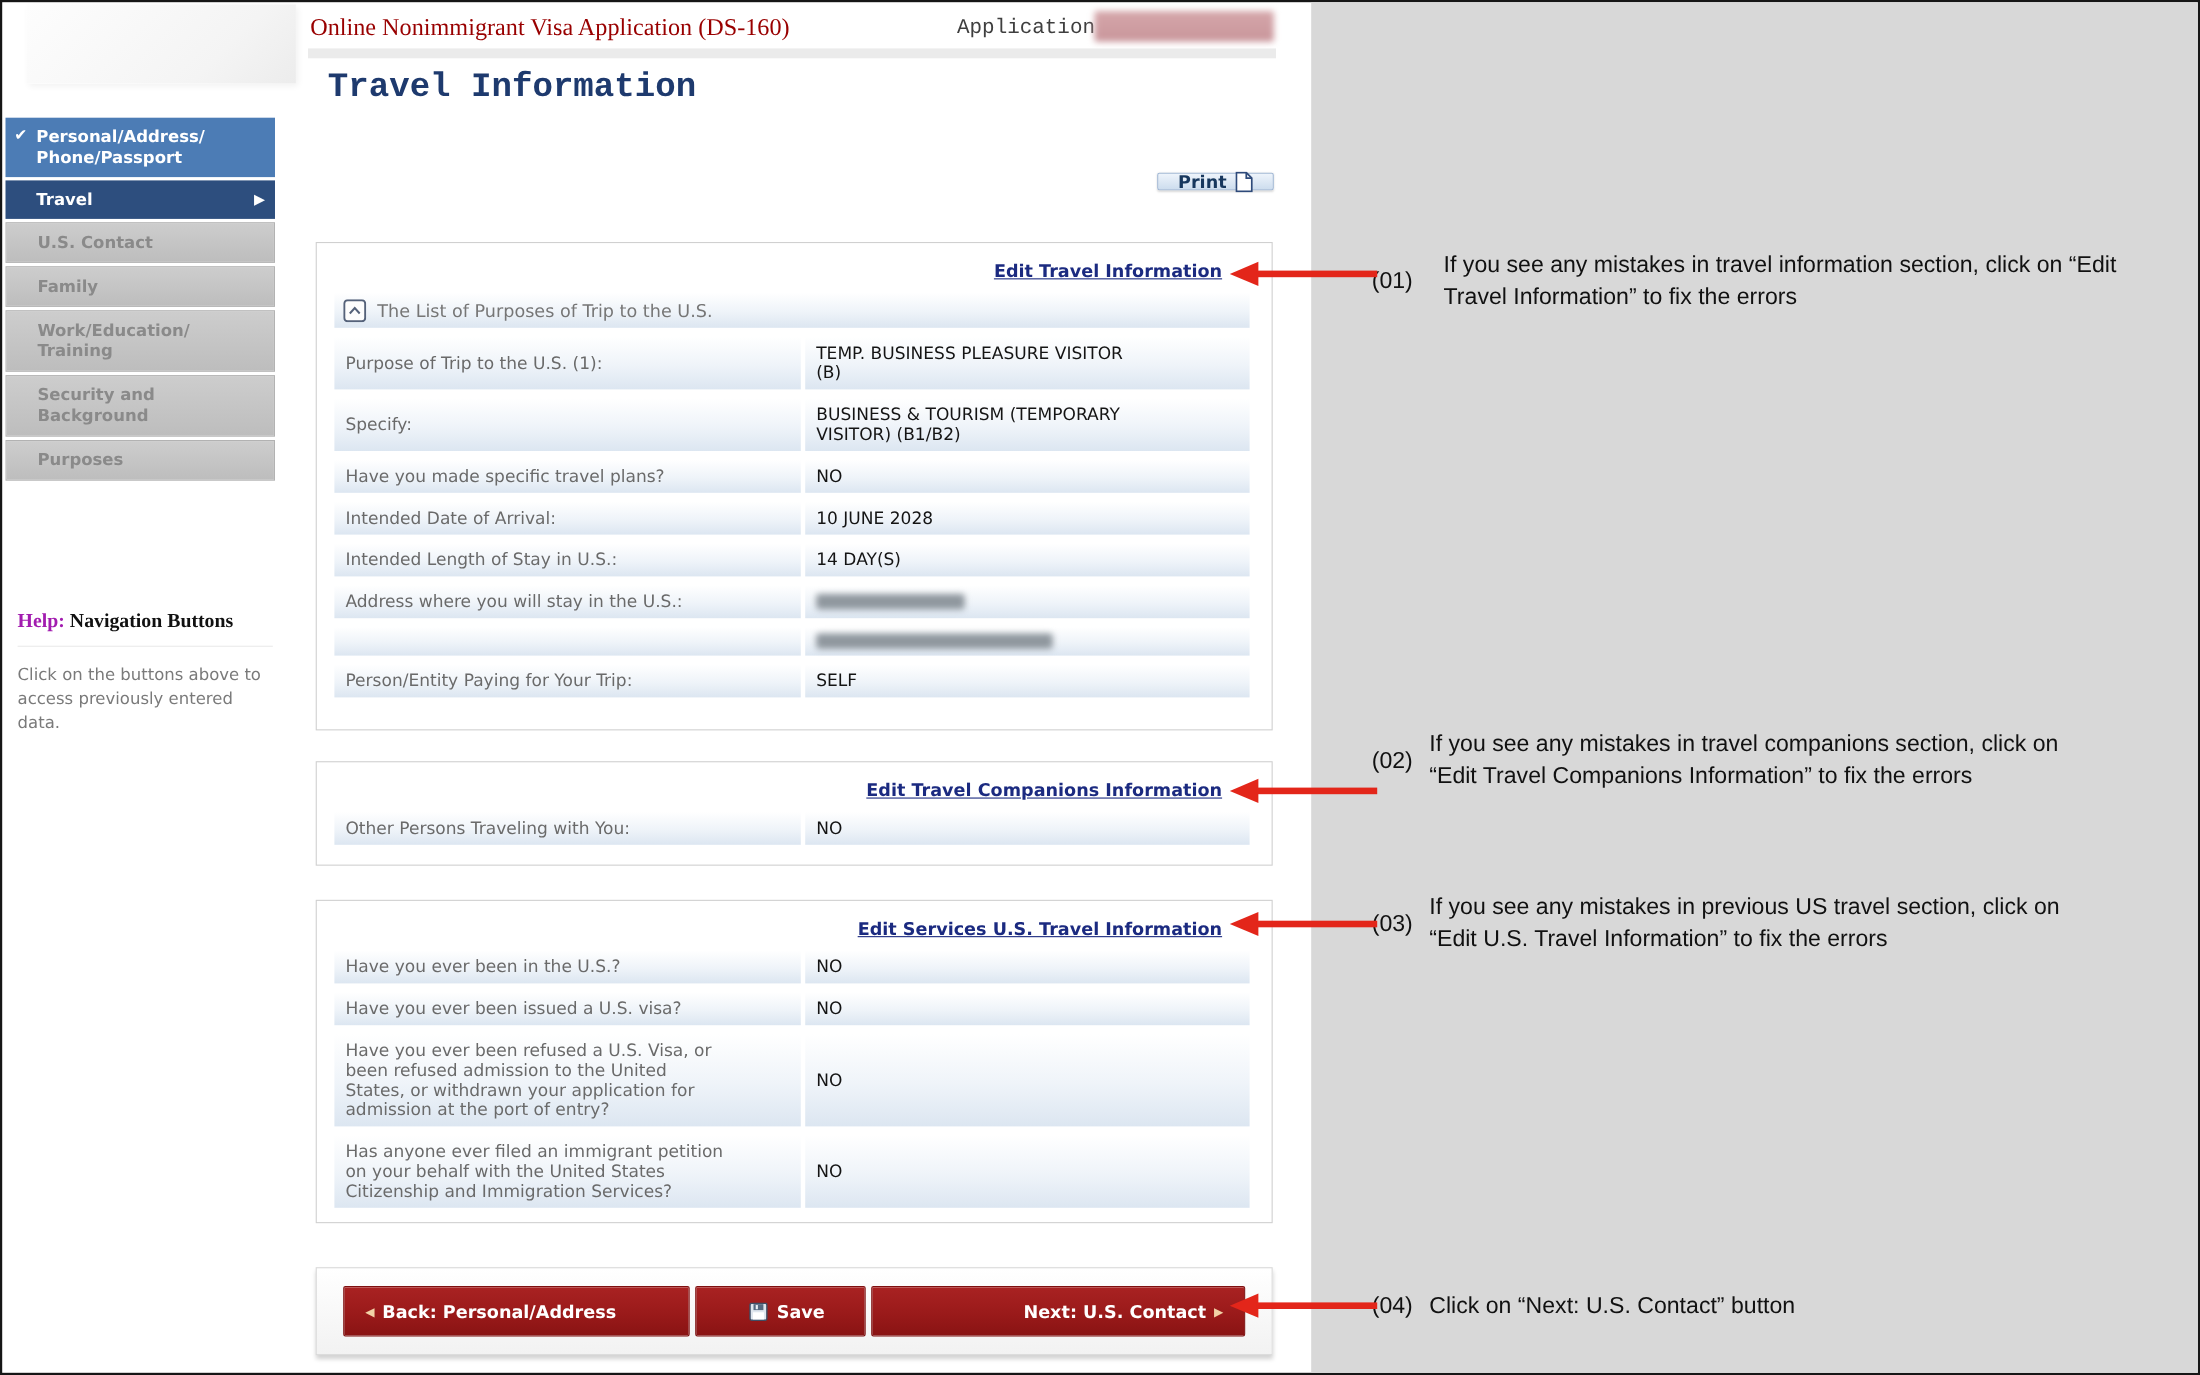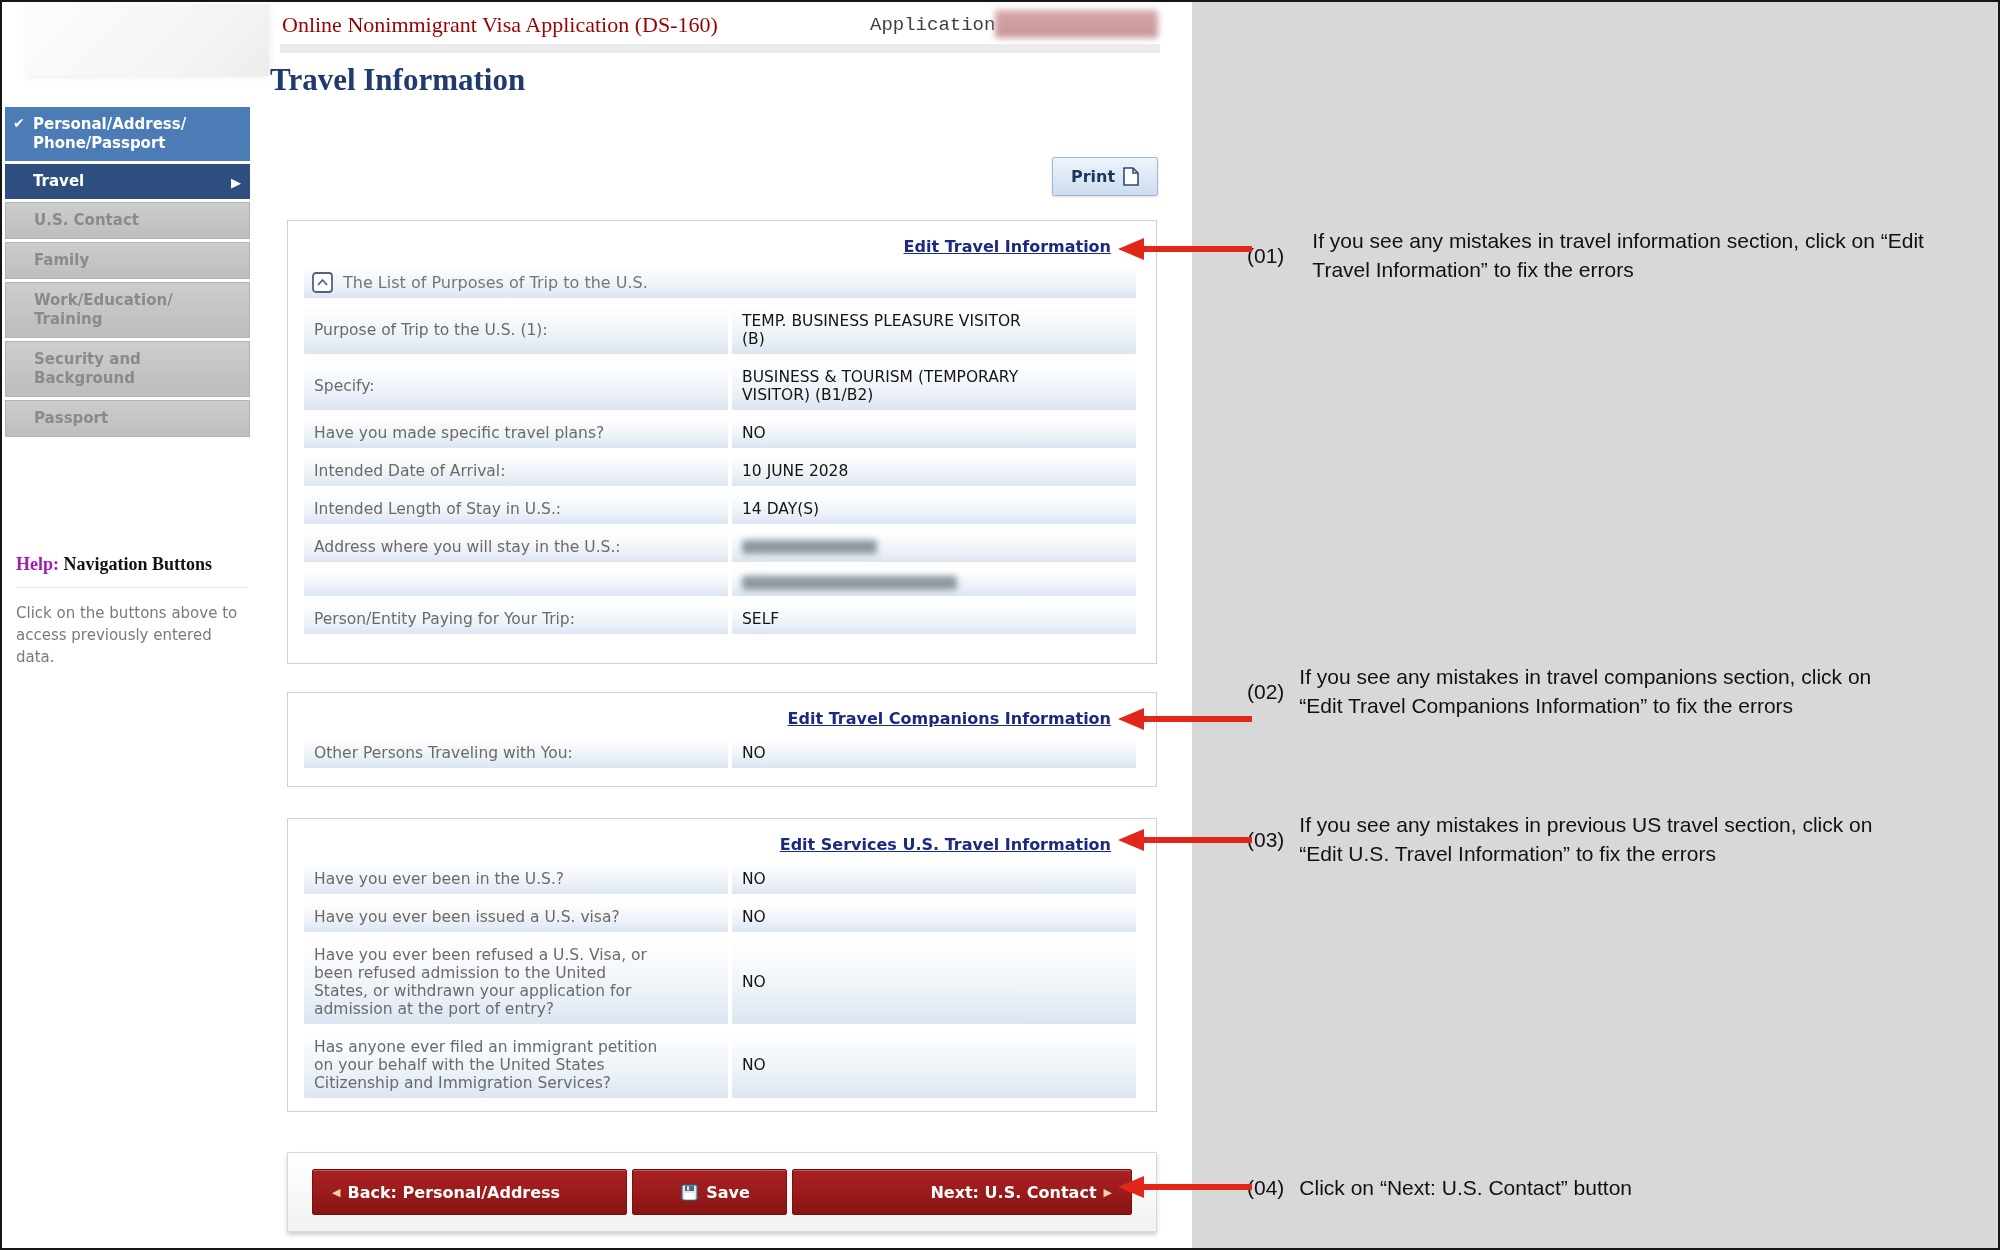--- a/index.html
+++ b/index.html
@@ -11,21 +11,21 @@
   .chrome-block{ position:absolute; left:22px; top:2px; width:245px; height:72px;
                  background:linear-gradient(135deg,#fdfdfd 0%,#f4f4f4 70%,#ececec 100%);
                  box-shadow:2px 2px 6px rgba(0,0,0,0.06); }
   .app-title{ position:absolute; left:280px; top:10px; font-family:"Liberation Serif", serif;
               font-size:22px; color:#990000; }
   .appid-label{ position:absolute; left:868px; top:12px; font-family:Liberation Mono, monospace;
                 font-size:19px; color:#3f3f3f; }
   .appid-redacted{ position:absolute; left:993px; top:8px; width:163px; height:28px;
                    background:linear-gradient(180deg,#d5a6aa,#c9969b); filter:blur(3px); border-radius:2px; }
   .header-strip{ position:absolute; left:278px; top:42px; width:880px; height:9px; background:#ebebeb; }
-  .page-title{ position:absolute; left:268px; top:60px; font-family:Liberation Serif, serif;
+  .page-title{ position:absolute; left:296px; top:60px; font-family:Liberation Mono, monospace;
                font-size:31px; font-weight:bold; color:#1e3a6e; }
 
   
   .sidebar{ position:absolute; left:3px; top:105px; width:245px; }
   .nav-item{ position:relative; padding:8px 10px 8px 28px; margin-bottom:3px;
              font-size:15px; font-weight:bold; line-height:19px; cursor:pointer; }
   .nav-item.done{ background:#4c7cb5; color:#ffffff; }
   .nav-item.active{ background:#2d4e7e; color:#ffffff; }
   .nav-item.disabled{ background:linear-gradient(180deg,#cdcdcd,#bdbdbd); color:#8a8a8a;
                       border:1px solid #b2b2b2; }
@@ -33,21 +33,21 @@
   .nav-arrow{ position:absolute; right:9px; top:50%; transform:translateY(-50%);
               font-size:13px; color:#ffffff; }
 
   .help-box{ position:absolute; left:14px; top:552px; width:232px; }
   .help-heading{ font-family:"Liberation Serif", serif; font-size:18px; font-weight:bold;
                  color:#111; padding-bottom:12px; border-bottom:1px solid #eaeaea; }
   .help-heading .help-word{ color:#a21caf;text-align:right; }
   .help-body{ margin-top:14px; font-size:15px; line-height:22px; color:#7a7a7a; }
 
   
-  .print-btn{ position:absolute; left:1050px; top:155px; width:106px; height:39px;
+  .print-btn{ position:absolute; left:1050px; top:155px; width:106px; height:16px;
               display:flex; align-items:center; justify-content:center; gap:8px;
               background:linear-gradient(180deg,#eef4fb,#cdddee); border:1px solid #9fb6d4;
               border-radius:2px; cursor:pointer; box-shadow:0 1px 2px rgba(0,0,0,0.15); }
   .print-btn .print-label{ font-size:16px; font-weight:bold; color:#17375d; }
 
   
   .section{ position:absolute; left:285px; width:870px; background:#fff;
             border:1px solid #d0d0d0; padding:12px 20px 12px 16px; }
   .sec-travel{ top:218px; min-height:444px; }
   .sec-comp{ top:690px; min-height:95px; }
@@ -133,21 +133,21 @@
     </div>
     <div class="nav-item disabled">
       <span style="display:block">Work/Education/</span>
       <span style="display:block">Training</span>
     </div>
     <div class="nav-item disabled">
       <span style="display:block">Security and</span>
       <span style="display:block">Background</span>
     </div>
     <div class="nav-item disabled">
-      <span>Passport</span>
+      <span>Purposes</span>
     </div>
   </div>
 
   <div class="help-box">
     <div class="help-heading">
       <span class="help-word">Help:</span>
       <span>Navigation Buttons</span>
     </div>
     <div class="help-body">Click on the buttons above to access previously entered data.</div>
   </div>

